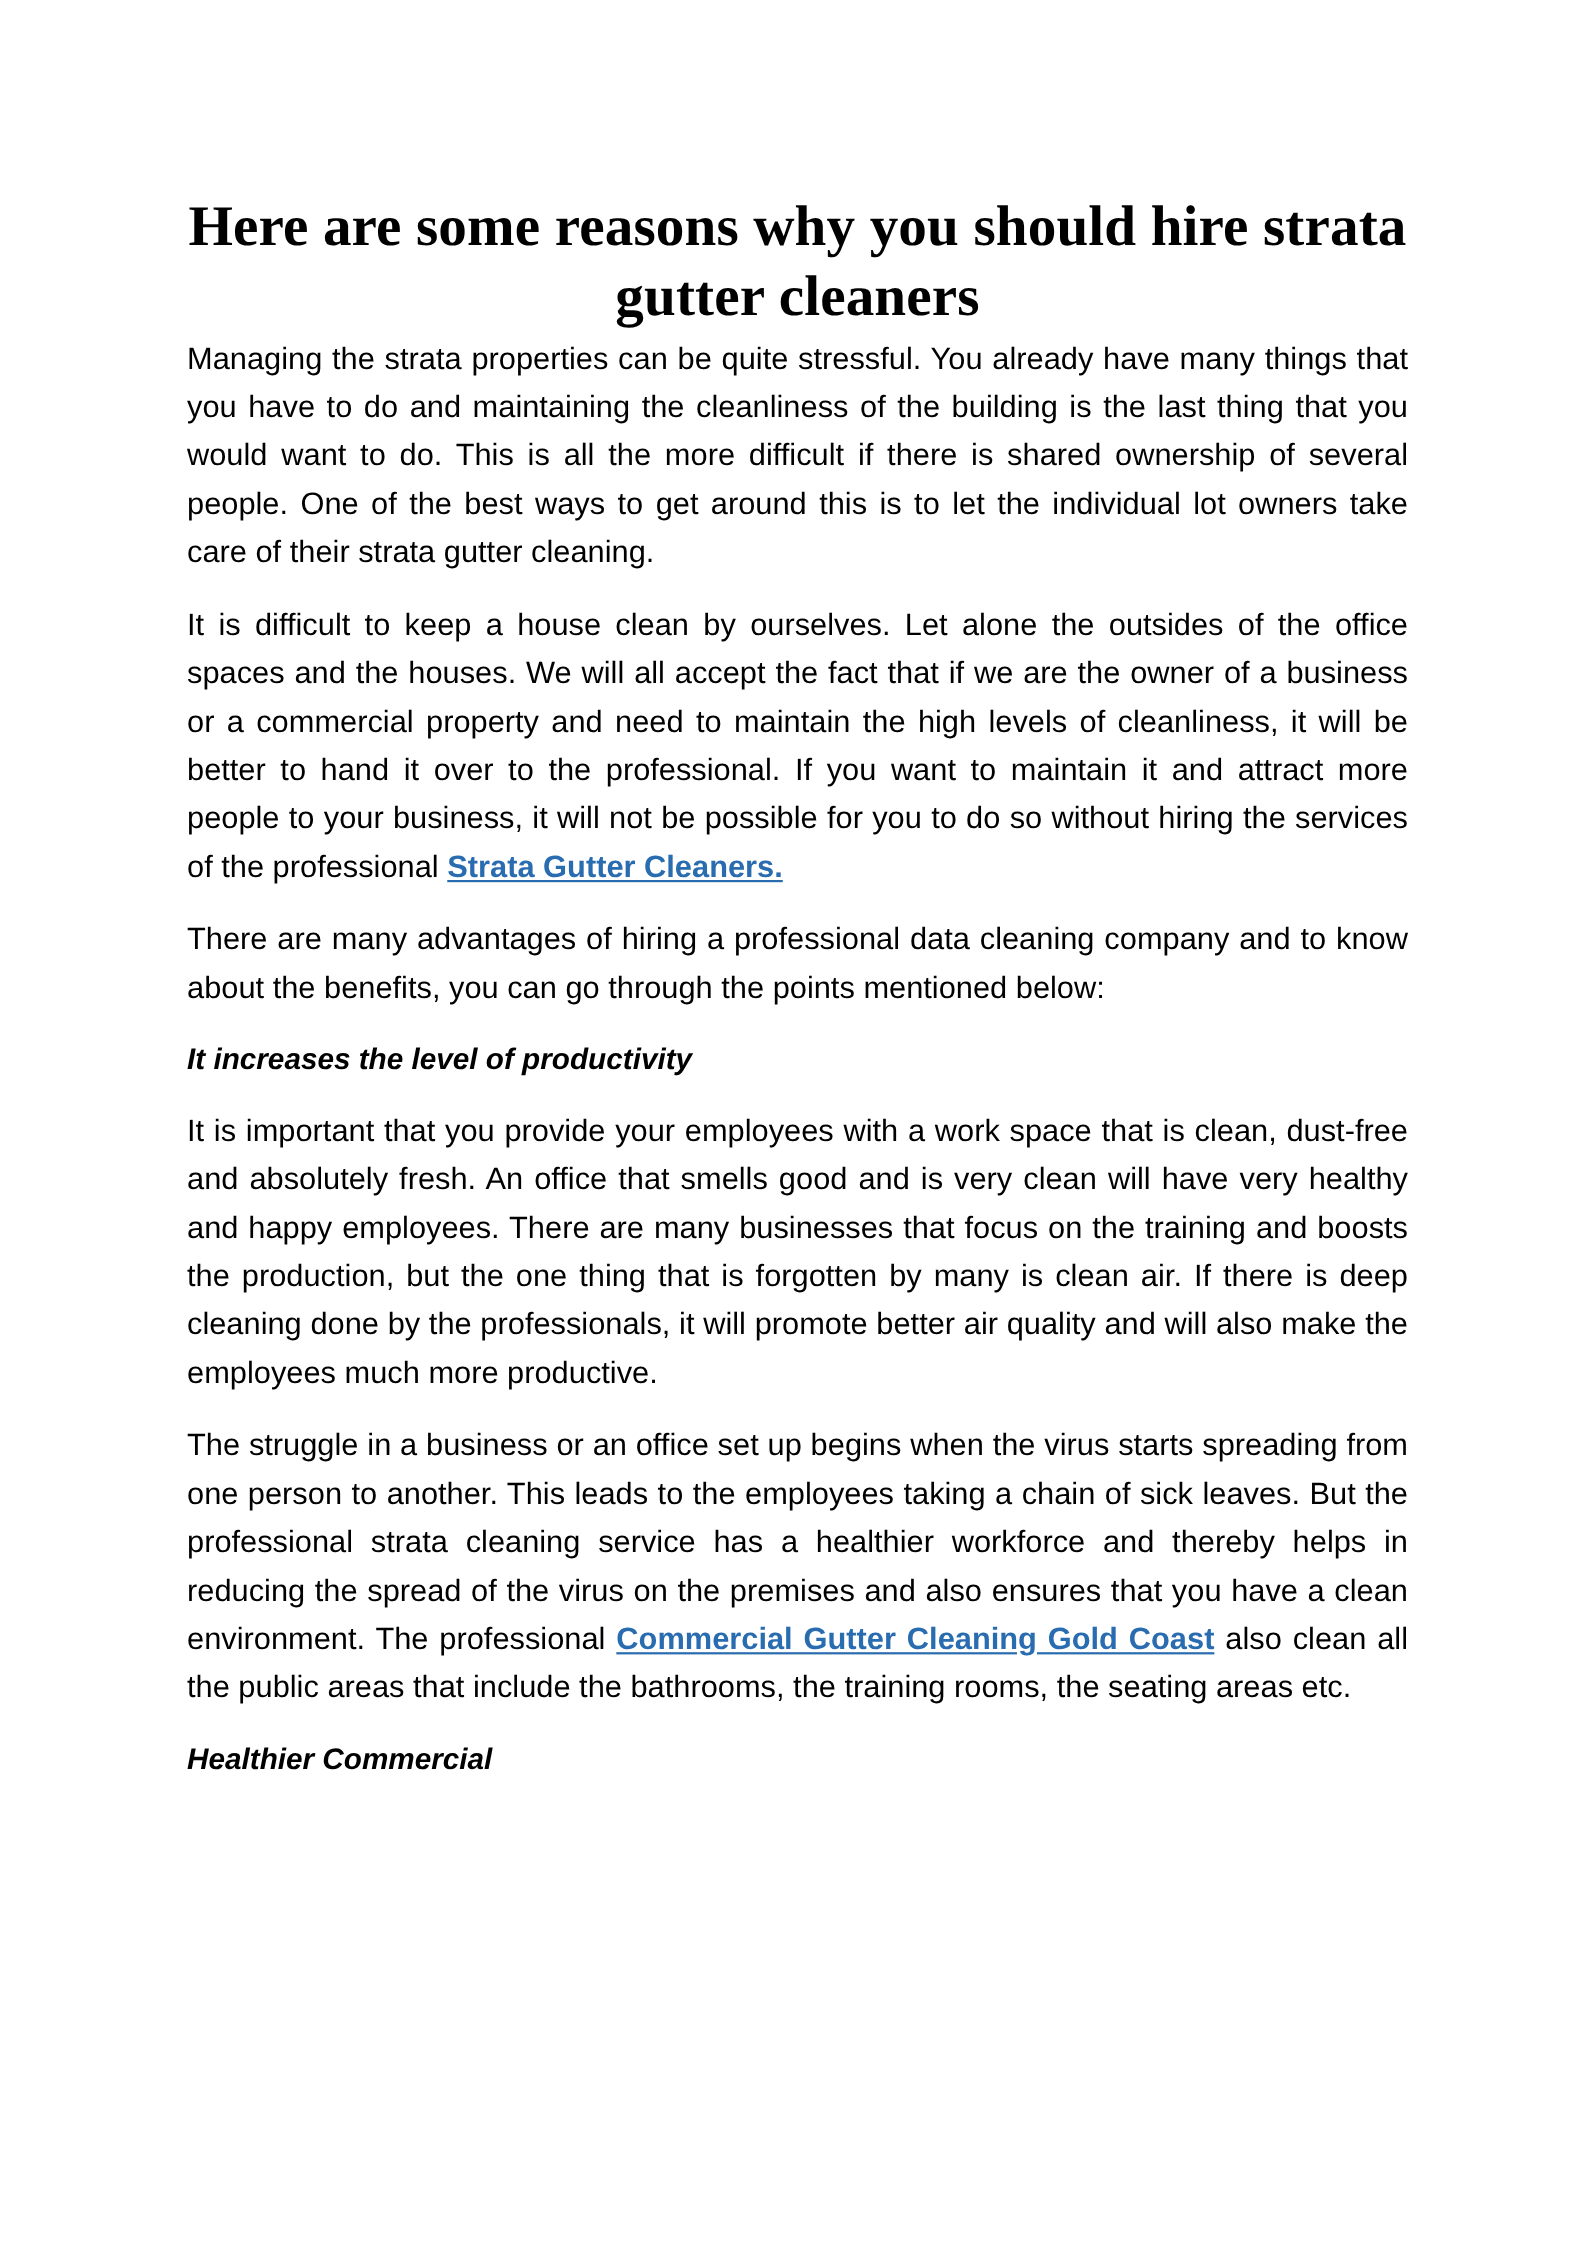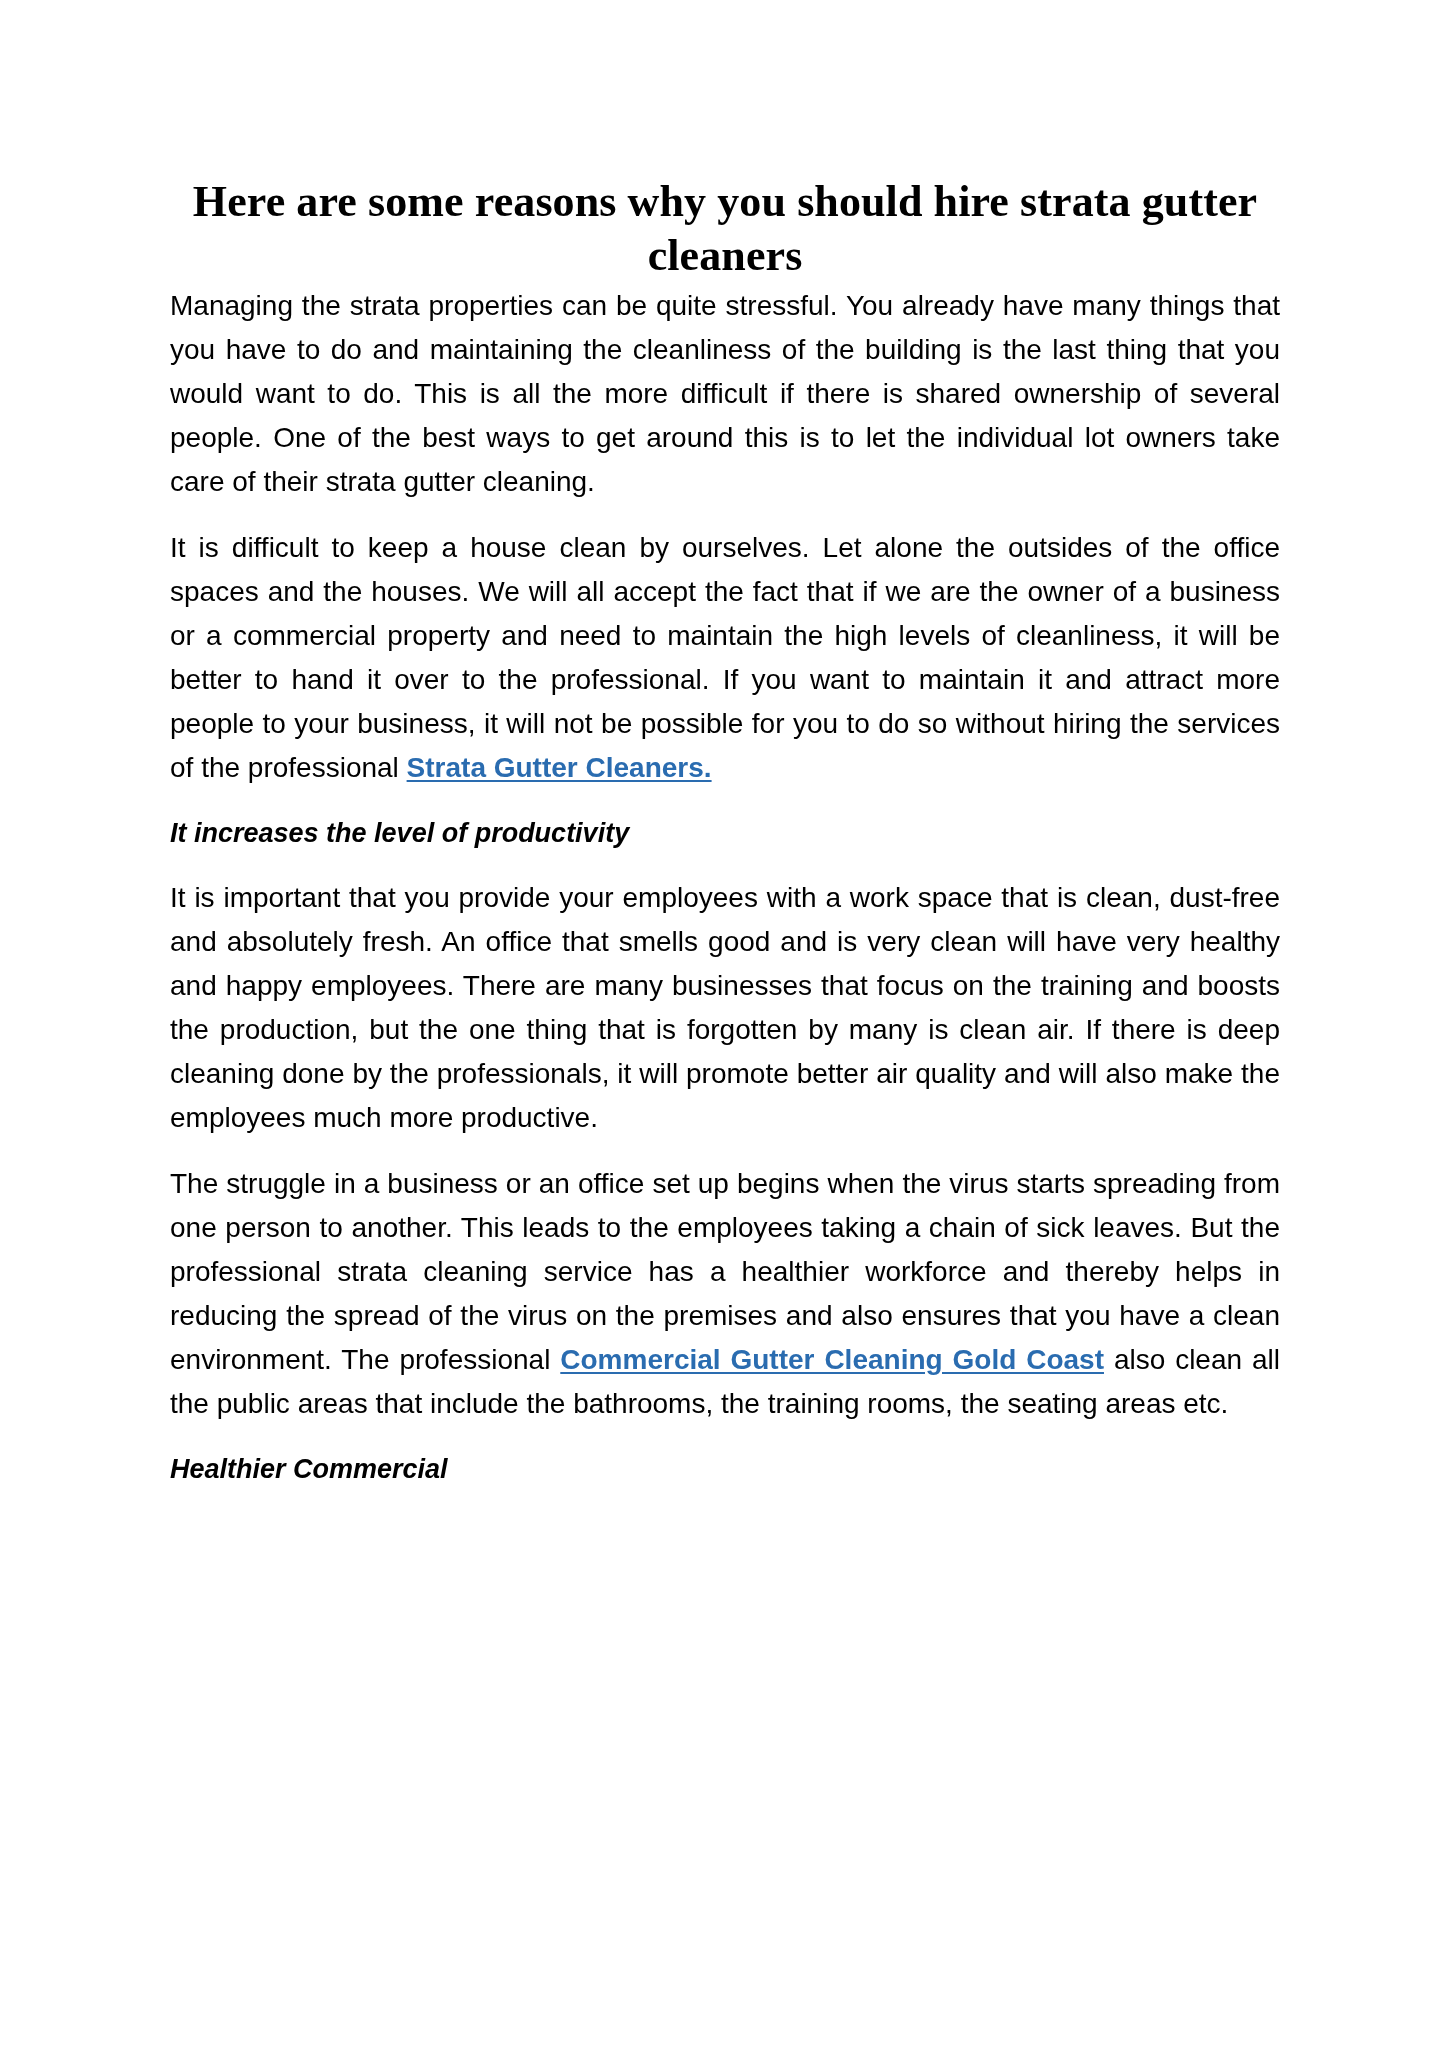--- a/index.html
+++ b/index.html
@@ -17,21 +17,21 @@
   }
   .content {
     position: absolute;
     left: 170px;
     top: 175px;
     width: 1110px;
   }
   .doc-title {
     font-family: "Liberation Serif", "DejaVu Serif", serif;
     font-weight: bold;
-    font-size: 44px;
+    font-size: 52px;
     line-height: 1.22;
     text-align: center;
     color: #000000;
     margin: 0 0 2px 0;
     letter-spacing: 0.1px;
   }
   p.body-text {
     font-family: "Liberation Sans", "DejaVu Sans", sans-serif;
     font-size: 28px;
     line-height: 44px;
@@ -68,20 +68,21 @@
 
     <div class="doc-title">
       <span>Here are some reasons why you should hire strata</span>
       <span>gutter cleaners</span>
     </div>
 
     <p class="body-text first">Managing the strata properties can be quite stressful. You already have many things that you have to do and maintaining the cleanliness of the building is the last thing that you would want to do. This is all the more difficult if there is shared ownership of several people. One of the best ways to get around this is to let the individual lot owners take care of their strata gutter cleaning.</p>
 
     <p class="body-text"><span>It is difficult to keep a house clean by ourselves. Let alone the outsides of the office spaces and the houses. We will all accept the fact that if we are the owner of a business or a commercial property and need to maintain the high levels of cleanliness, it will be better to hand it over to the professional. If you want to maintain it and attract more people to your business, it will not be possible for you to do so without hiring the services of the professional </span><a class="doc-link" href="#">Strata Gutter Cleaners.</a></p>
 
+    <p class="body-text">There are many advantages of hiring a professional data cleaning company and to know about the benefits, you can go through the points mentioned below:</p>
 
     <h2 class="sub-heading">It increases the level of productivity</h2>
 
     <p class="body-text">It is important that you provide your employees with a work space that is clean, dust-free and absolutely fresh. An office that smells good and is very clean will have very healthy and happy employees. There are many businesses that focus on the training and boosts the production, but the one thing that is forgotten by many is clean air. If there is deep cleaning done by the professionals, it will promote better air quality and will also make the employees much more productive.</p>
 
 
     <p class="body-text"><span>The struggle in a business or an office set up begins when the virus starts spreading from one person to another. This leads to the employees taking a chain of sick leaves. But the professional strata cleaning service has a healthier workforce and thereby helps in reducing the spread of the virus on the premises and also ensures that you have a clean environment. The professional </span><a class="doc-link" href="#">Commercial Gutter Cleaning Gold Coast</a><span> also clean all the public areas that include the bathrooms, the training rooms, the seating areas etc.</span></p>
 
     <h2 class="sub-heading">Healthier Commercial</h2>
 

